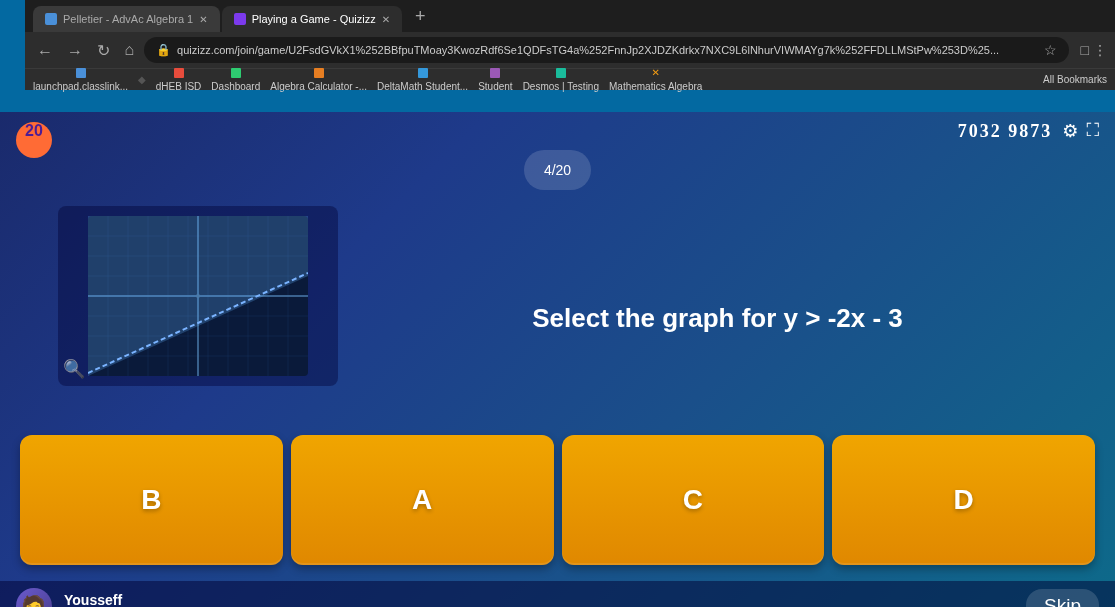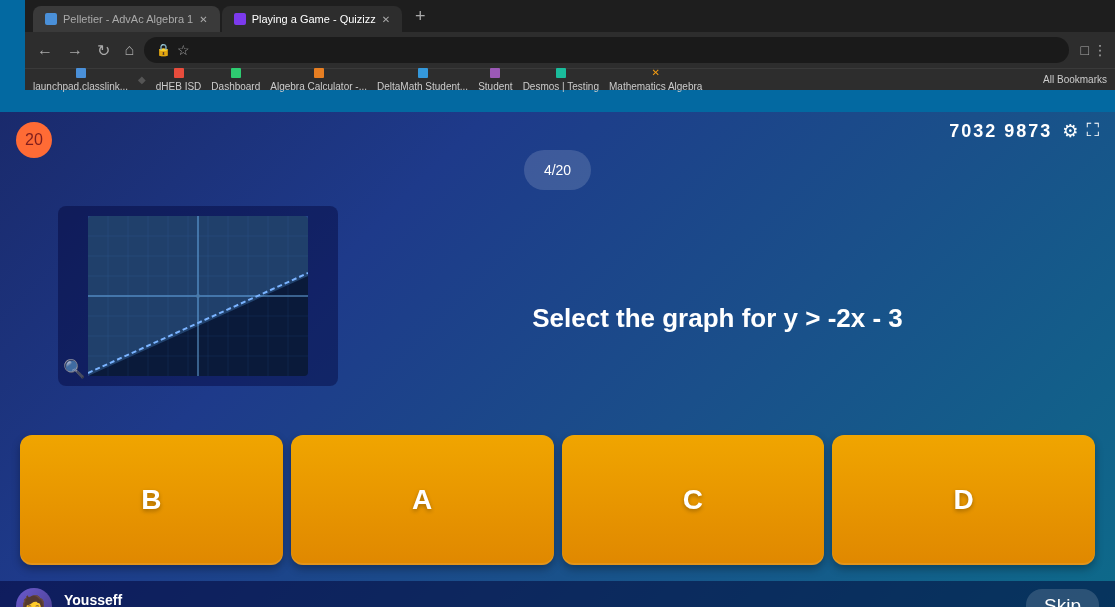--- a/index.html
+++ b/index.html
@@ -165,38 +165,38 @@
     
     .game-header {
       display: flex;
       align-items: center;
       justify-content: flex-end;
       padding: 8px 16px;
       gap: 10px;
     }
     .timer-badge {
       background: #ff6b35;
-      color: #7f1d1d;
+      color: #4c1d95;
       width: 36px;
       height: 36px;
       border-radius: 50%;
       display: flex;
-      align-items: center;
       justify-content: center;
       font-size: 16px;
-      font-weight: normal;
+      font-weight: bold;
       position: absolute;
       left: 16px;
       top: 10px;
     }
     .game-code {
       color: white;
       font-size: 18px;
       font-weight: bold;
       letter-spacing: 2px;
+      font-family: Liberation Serif, serif;
     }
     .header-icons {
       display: flex;
       gap: 8px;
       color: white;
       font-size: 18px;
     }
 
     
     .question-container {
@@ -349,20 +349,21 @@
     <div class="tab-add">+</div>
   </div>
 
   <div class="nav-bar">
     <button class="nav-btn">←</button>
     <button class="nav-btn">→</button>
     <button class="nav-btn">↻</button>
     <button class="nav-btn">⌂</button>
     <div class="address-bar">
       <span style="color:#aaa; font-size:12px;">🔒</span>
+      <span class="address-text">quizizz.com/join/game/U2FsdGVkX1%252BBfpuTMoay3KwozRdf6Se1QDFsTG4a%252FnnJp2XJDZKdrkx7NXC9L6lNhurVIWMAYg7k%252FFDLLMStPw%253D%25...</span>
       <div class="address-icons">
         <span>☆</span>
       </div>
     </div>
     <div class="browser-actions">
       <span>□</span>
       <span>⋮</span>
     </div>
   </div>
 

